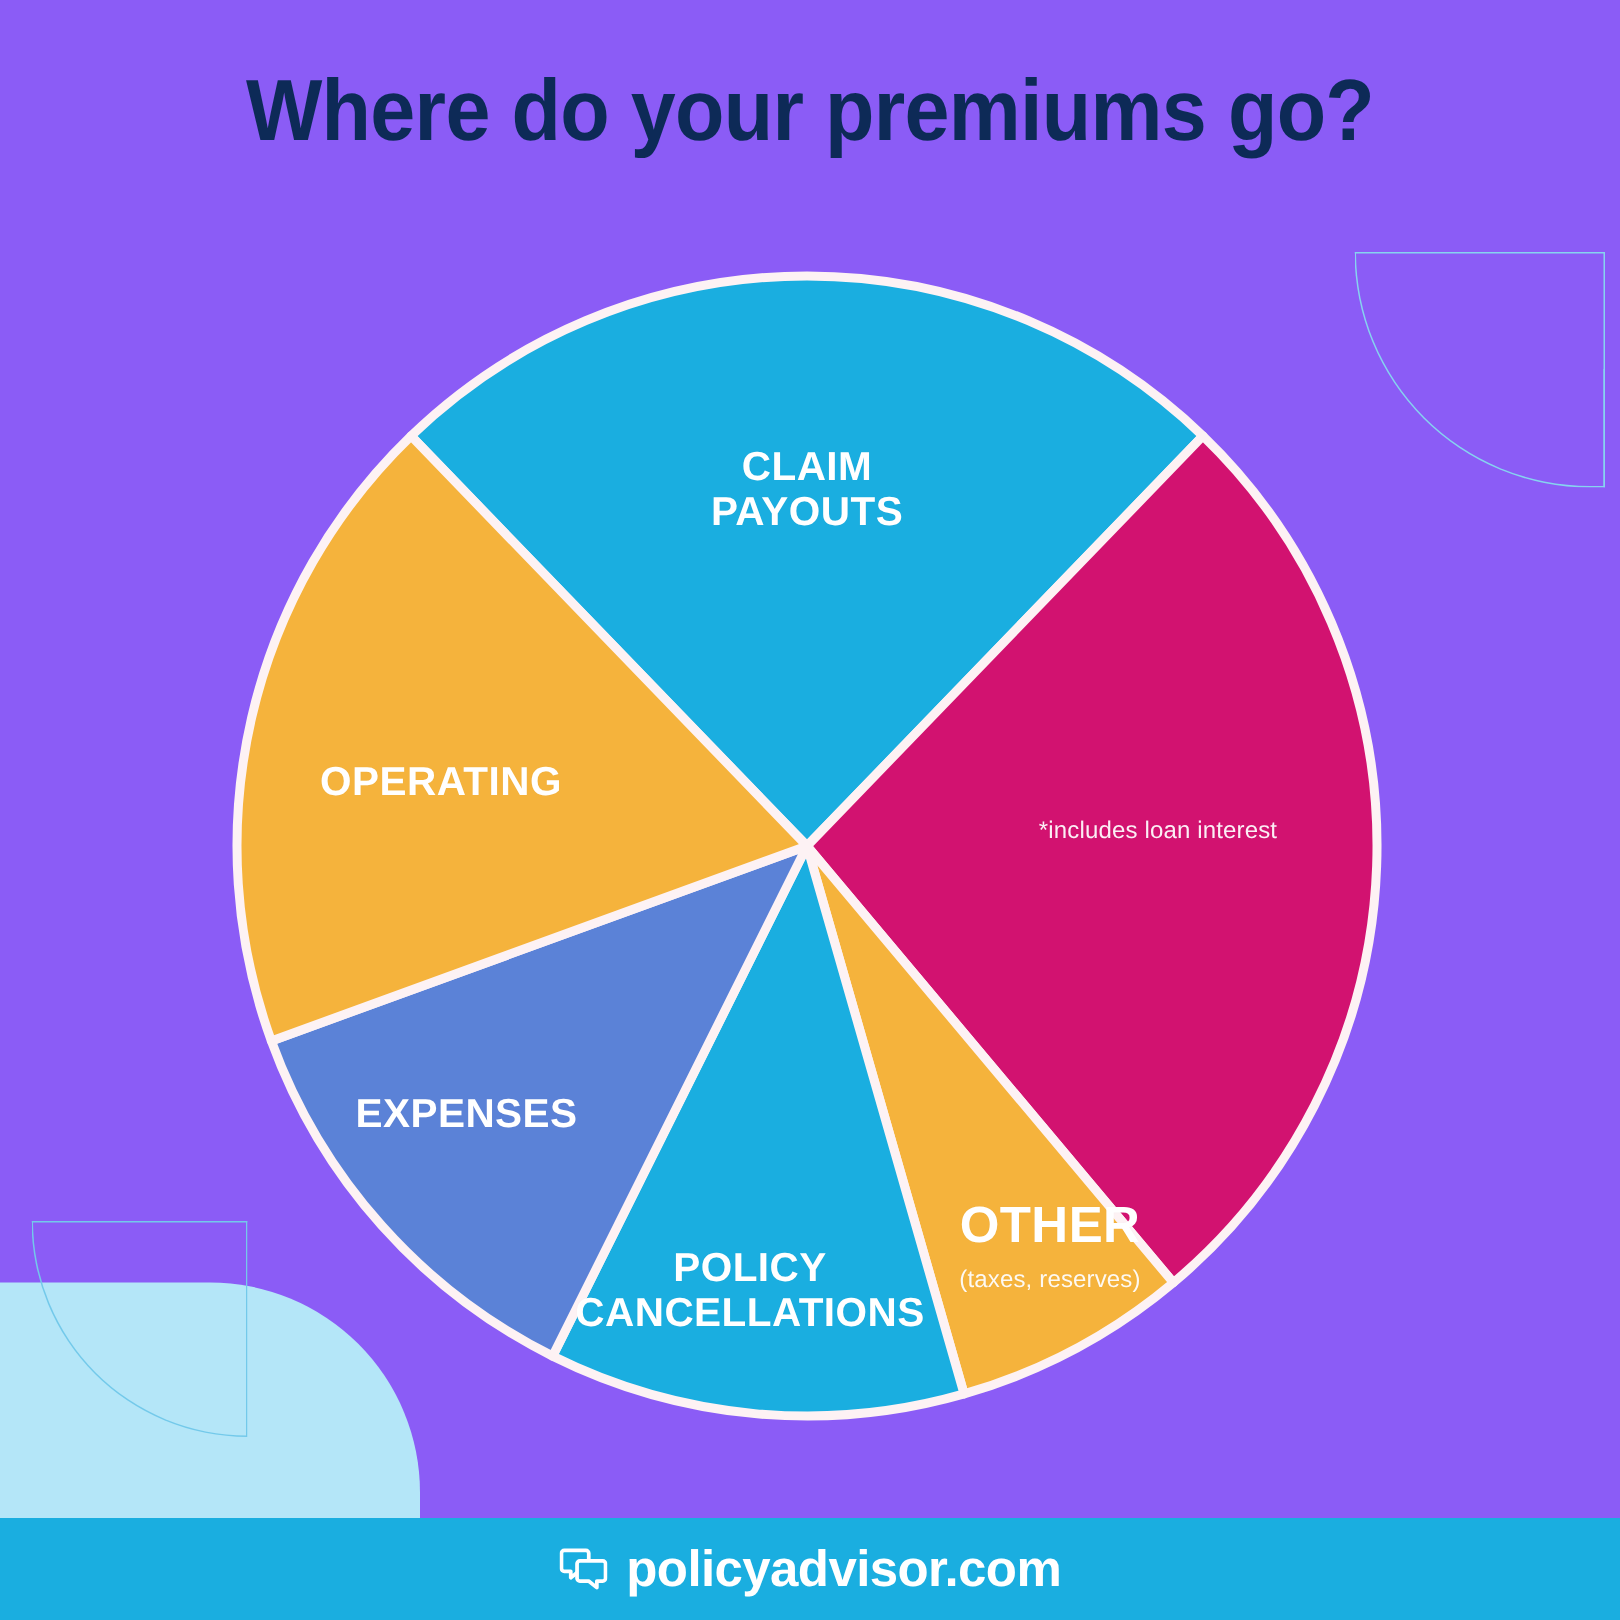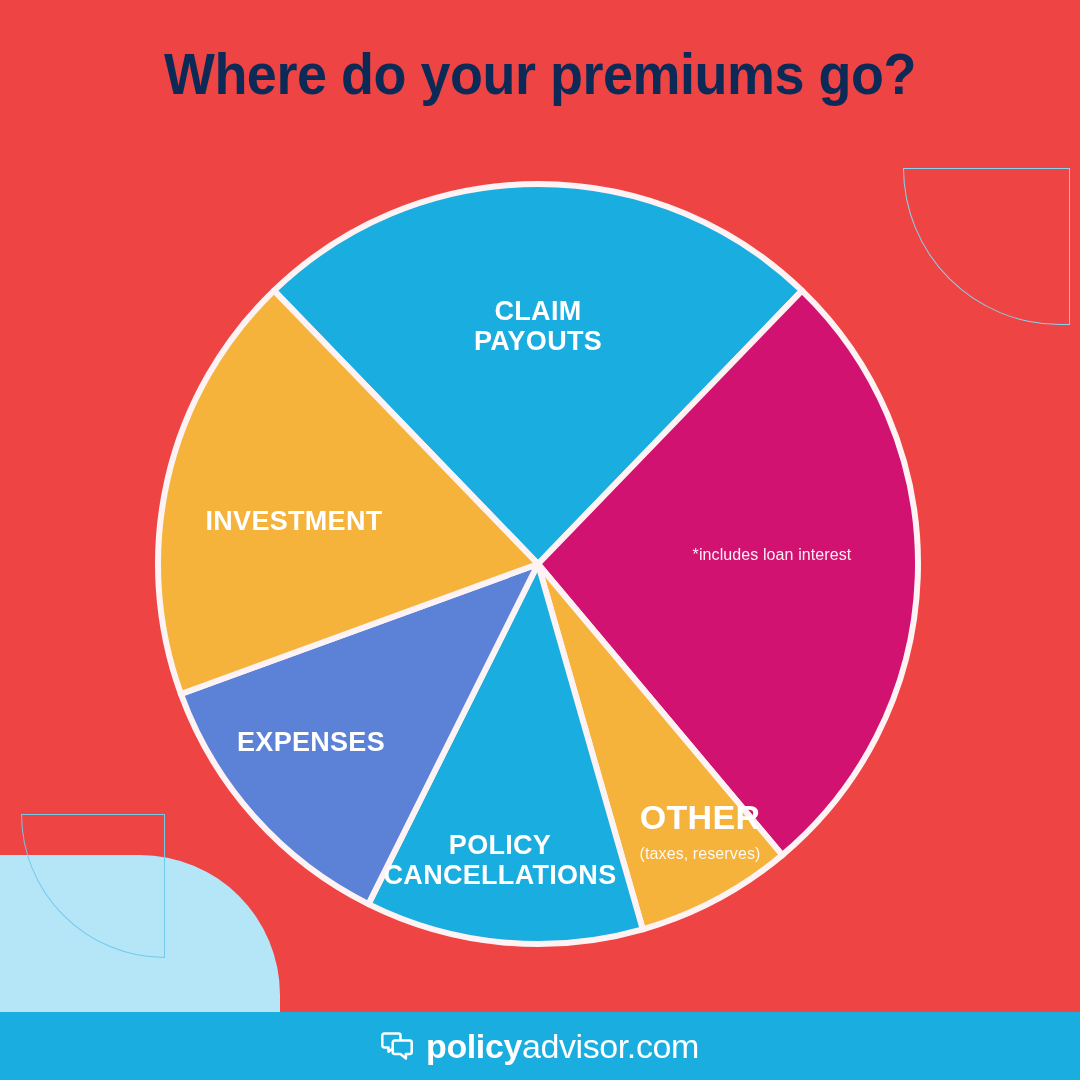--- a/index.html
+++ b/index.html
@@ -14,21 +14,21 @@
     background: #cbeefb;
     font-family: "Liberation Sans", sans-serif;
     position: relative;
   }
 
   #stage {
     position: absolute;
     inset: 0;
     width: 1080px;
     height: 1080px;
-    background: #ef4444;
+    background: #8b5cf6;
     overflow: hidden;
   }
 
   
   .deco {
     position: absolute;
     pointer-events: none;
   }
   .deco-fill-bl {
     left: -120px;
@@ -139,21 +139,21 @@
   }
   .footer-wordmark {
     font-size: 34px;
     color: #ffffff;
     letter-spacing: -0.4px;
     line-height: 1;
     display: flex;
     align-items: baseline;
   }
   .footer-wordmark .wm-bold { font-weight: bold; }
-  .footer-wordmark .wm-light { font-weight: normal; }
+  .footer-wordmark .wm-light { font-weight: bold; }
 </style>
 </head>
 <body>
 
 <div id="stage">
 
   <div class="deco deco-fill-bl"></div>
   <div class="deco deco-outline-tr"></div>
   <div class="deco deco-outline-bl"></div>
 
@@ -198,21 +198,21 @@
 
     <div class="slice-label" id="label-opex">
       <span class="main">
         <br>
         <span>EXPENSES</span>
       </span>
     </div>
 
     <div class="slice-label" id="label-dividend">
       <span class="main">
-        <span>INVESTMENT</span>
+        <span>OPERATING</span>
       </span>
     </div>
   </div>
 
   <div class="footer">
     <svg class="footer-logo-icon" viewBox="0 0 32 32">
       <path d="M3.2 3.6h14.4a1.9 1.9 0 0 1 1.9 1.9v10.1a1.9 1.9 0 0 1-1.9 1.9h-4.7l-5.4 4.3v-4.3H3.2a1.9 1.9 0 0 1-1.9-1.9V5.5a1.9 1.9 0 0 1 1.9-1.9z" fill="none" stroke="#ffffff" stroke-width="2.5" stroke-linejoin="round"></path>
       <path d="M13.6 10.6h15.2a1.9 1.9 0 0 1 1.9 1.9v9.6a1.9 1.9 0 0 1-1.9 1.9h-3.9v4.4l-5.5-4.4h-5.8a1.9 1.9 0 0 1-1.9-1.9v-9.6a1.9 1.9 0 0 1 1.9-1.9z" fill="#1aaee0" stroke="#ffffff" stroke-width="2.5" stroke-linejoin="round"></path>
     </svg>
     <div class="footer-wordmark">

